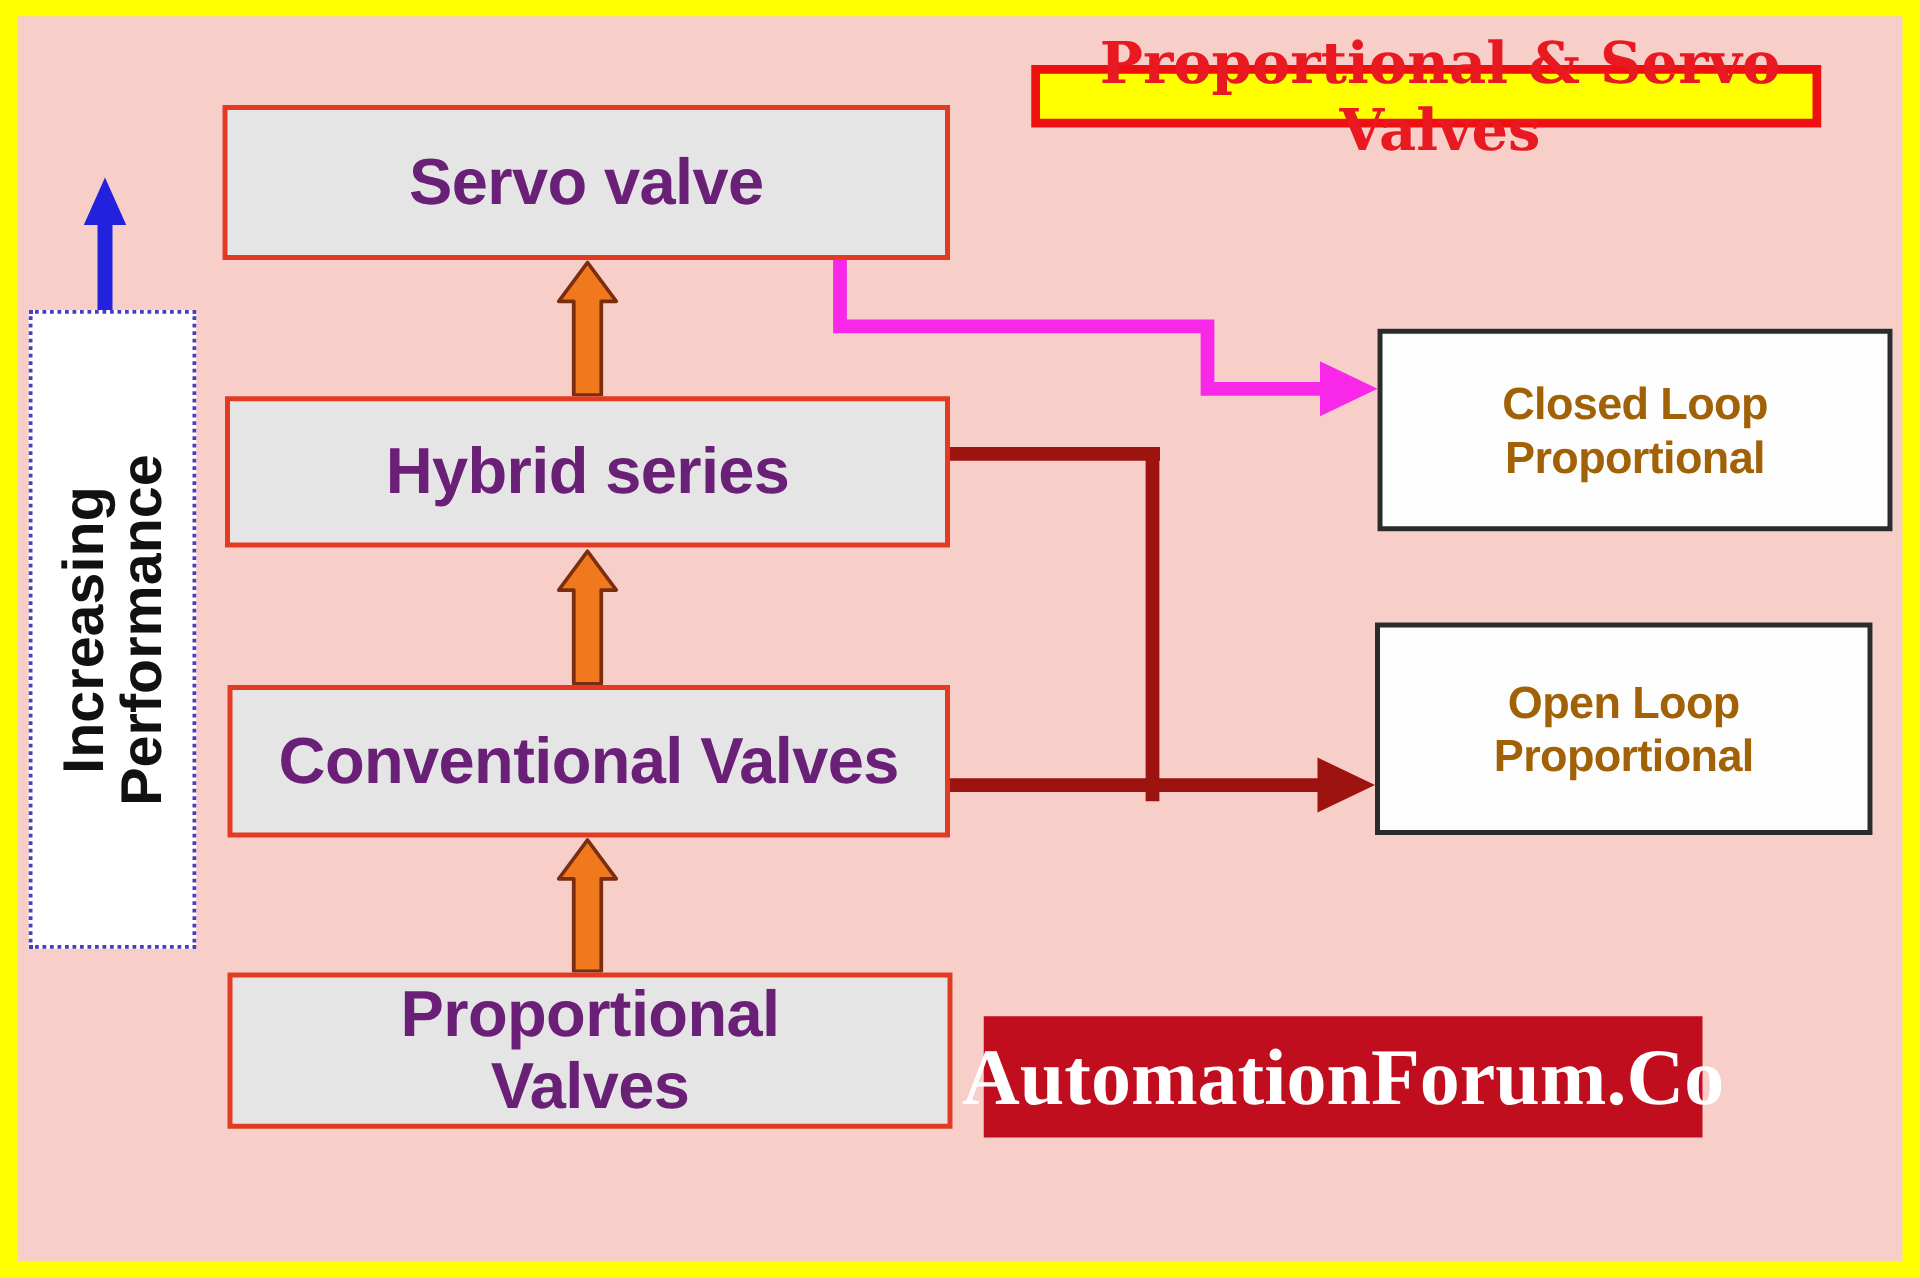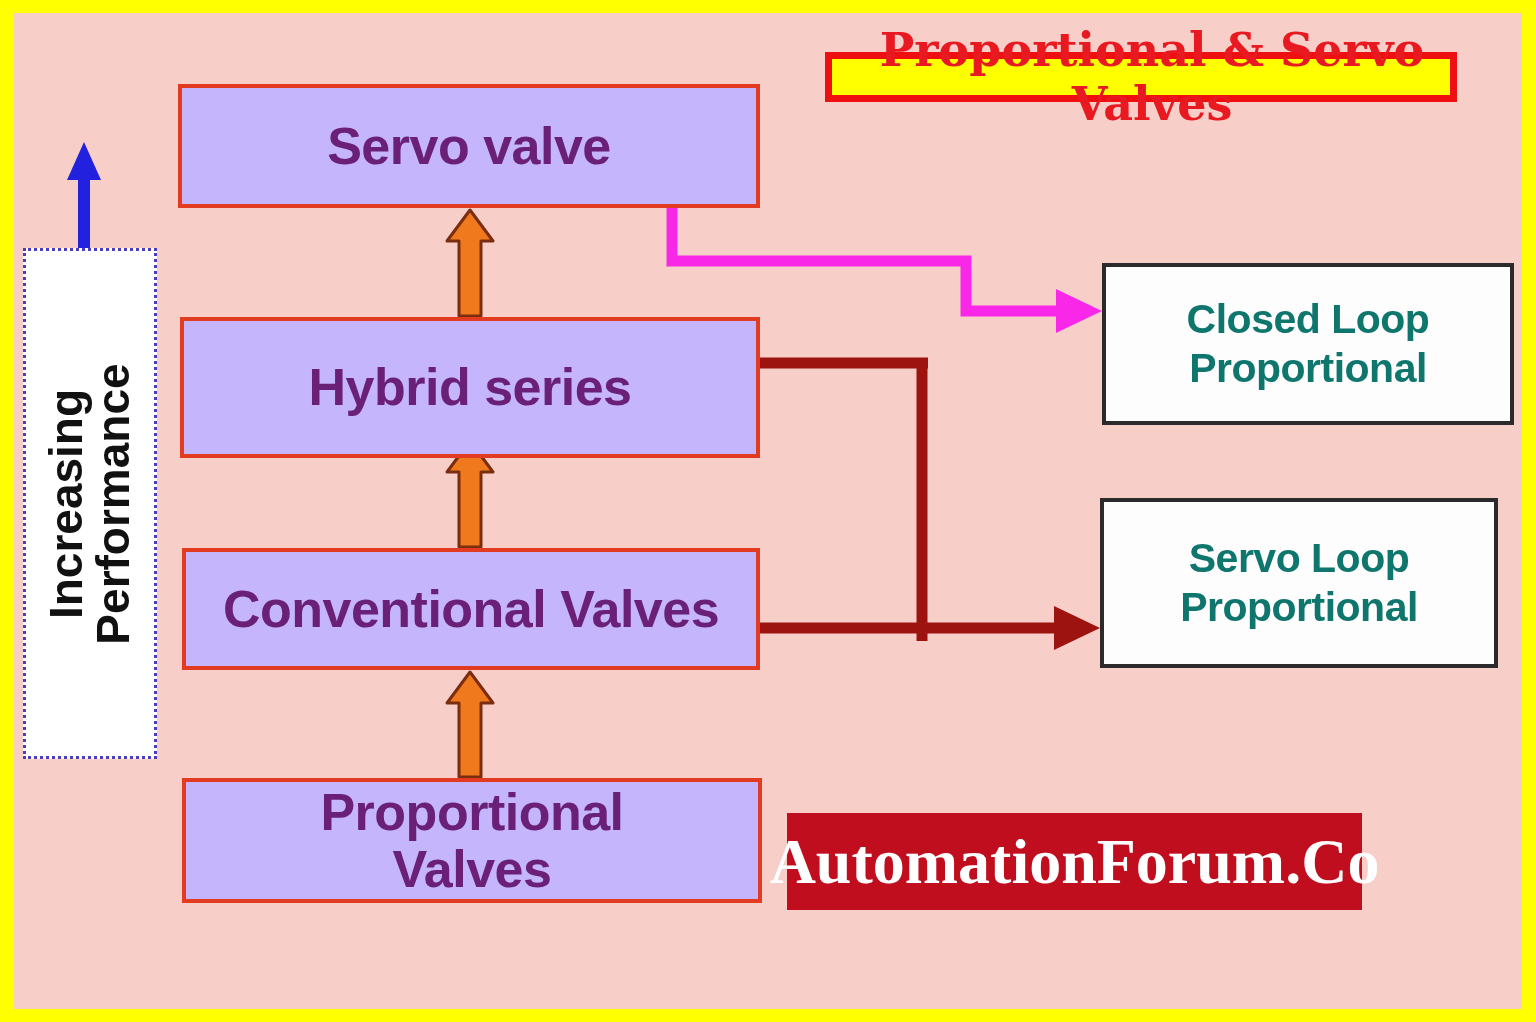--- a/index.html
+++ b/index.html
@@ -9,32 +9,32 @@
     font-family:"Liberation Sans", sans-serif;
   }
   .inner {
     position:absolute; left:14px; top:13px; width:1508px; height:996px;
     background:#F8CEC8;
   }
   .abs { position:absolute; box-sizing:border-box; }
   .flexc { display:flex; align-items:center; justify-content:center; text-align:center; }
 
   .level-box {
-    background:#c4b5fd; border:4px solid #E23B22;
+    background:#e5e5e5; border:4px solid #E23B22;
     color:#6B2077; font-weight:bold; font-size:52px; letter-spacing:-0.5px;
     line-height:1.08; white-space:pre-line;
   }
   .box-servo        { left:178px; top:84px;  width:582px; height:124px; }
-  .box-hybrid       { left:180px; top:317px; width:580px; height:141px; }
+  .box-hybrid       { left:180px; top:317px; width:580px; height:121px; }
   .box-proportional { left:182px; top:548px; width:578px; height:122px; }
   .box-conventional { left:182px; top:778px; width:580px; height:125px; }
 
   .output-box {
     background:#FDFDFD; border:4px solid #2B2B2B;
-    color:#0f766e; font-weight:bold; font-size:41px; letter-spacing:-0.5px;
+    color:#a16207; font-weight:bold; font-size:36px; letter-spacing:-0.5px;
     line-height:1.2; white-space:pre-line;
   }
   .box-closed { left:1102px; top:263px; width:412px; height:162px; }
   .box-open   { left:1100px; top:498px; width:398px; height:170px; }
 
   .title-box {
     left:825px; top:52px; width:632px; height:50px;
     background:#FFFF00; border:7px solid #EE1011;
     color:#E81920; font-weight:bold; font-size:46px;
     font-family:"DejaVu Serif", serif;
@@ -107,20 +107,20 @@
   <div class="abs flexc level-box box-conventional">
     <span>Proportional
 Valves</span>
   </div>
 
   <div class="abs flexc output-box box-closed">
     <span>Closed Loop
 Proportional</span>
   </div>
   <div class="abs flexc output-box box-open">
-    <span>Servo Loop
+    <span>Open Loop
 Proportional</span>
   </div>
 
   <div class="abs flexc banner">
     <span>AutomationForum.Co</span>
   </div>
 </div>
 
 </body></html>

